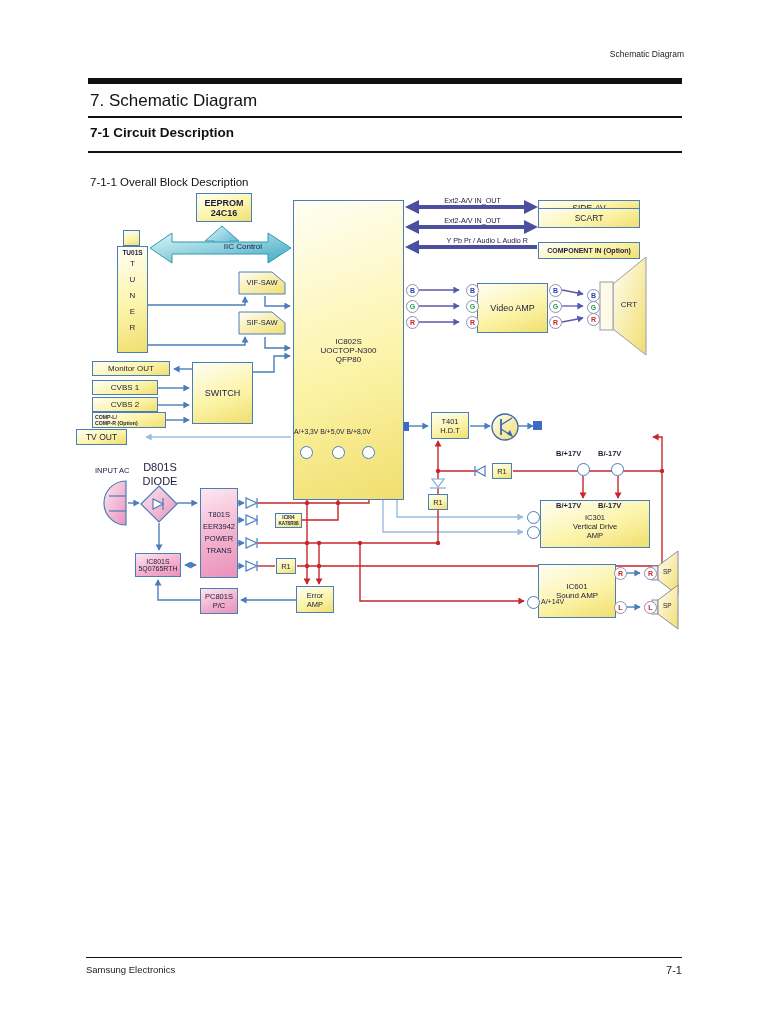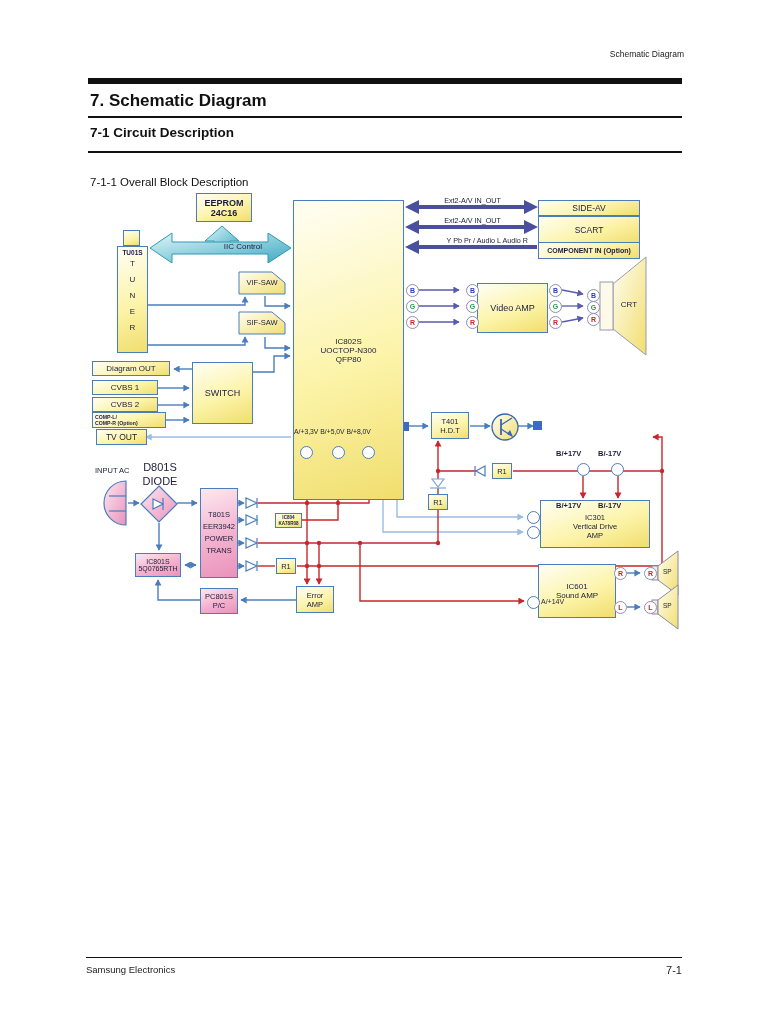--- a/index.html
+++ b/index.html
@@ -21,21 +21,21 @@
   svg{position:absolute;left:0;top:0;pointer-events:none}
 </style>
 </head>
 <body>
 
 <div class="page">
 
   <div class="lbl" style="right:84px;top:49px;font-size:8.5px;color:#222">Schematic Diagram</div>
 
   <div class="rule" style="left:88px;top:78px;width:594px;height:6px"></div>
-  <div class="lbl" style="left:90px;top:91px;font-size:17px;font-weight:bold;color:#111">7.  Schematic Diagram</div>
+  <div class="lbl" style="left:90px;top:91px;font-size:17px;font-weight:normal;color:#111">7.  Schematic Diagram</div>
   <div class="rule" style="left:88px;top:116px;width:594px;height:2px"></div>
 
   <div class="lbl" style="left:90px;top:125px;font-size:13.5px;font-weight:bold;color:#111">7-1  Circuit Description</div>
   <div class="rule" style="left:88px;top:151px;width:594px;height:2px"></div>
 
   <div class="lbl" style="left:90px;top:176px;font-size:11.5px;font-weight:normal;color:#111">7-1-1 Overall Block Description</div>
 
   <svg width="768" height="1024" viewBox="0 0 768 1024">
     <defs>
       <linearGradient id="gy" x1="0" y1="0" x2="1" y2="1">
@@ -263,21 +263,21 @@
   </div>
   <div class="lbl" style="left:294px;top:428px;width:108px;font-size:6.8px;text-align:left">A/+3,3V B/+5,0V B/+8,0V</div>
 
   <div class="lbl ctr" style="left:425px;top:196px;width:95px;font-size:7.2px;text-align:center">Ext2-A/V IN_OUT</div>
   <div class="lbl ctr" style="left:425px;top:216px;width:95px;font-size:7.2px;text-align:center">Ext2-A/V IN_OUT</div>
   <div class="lbl ctr" style="left:418px;top:236px;width:110px;font-size:7.2px;text-align:right">Y Pb Pr / Audio L Audio R</div>
 
   <div class="ybox" style="left:538px;top:200px;width:102px;height:16px;font-size:8.5px">
     <div>SIDE-AV</div>
   </div>
-  <div class="ybox" style="left:538px;top:216px;width:102px;height:28px;font-size:8.5px">
+  <div class="ybox" style="left:538px;top:208px;width:102px;height:20px;font-size:8.5px">
     <div>SCART</div>
   </div>
   <div class="ybox" style="left:538px;top:242px;width:102px;height:17px;font-size:7px;font-weight:bold">
     <div>COMPONENT IN (Option)</div>
   </div>
 
   <div class="ybox" style="left:477px;top:283px;width:71px;height:50px;font-size:9px">
     <div>Video AMP</div>
   </div>
   <div class="lbl ctr" style="left:614px;top:300px;width:30px;font-size:8px;text-align:center">CRT</div>
@@ -292,33 +292,33 @@
 
   <div class="circ cB" style="left:549px;top:284px">B</div>
   <div class="circ cG" style="left:549px;top:300px">G</div>
   <div class="circ cR" style="left:549px;top:316px">R</div>
 
   <div class="circ cB" style="left:587px;top:289px">B</div>
   <div class="circ cG" style="left:587px;top:301px">G</div>
   <div class="circ cR" style="left:587px;top:313px">R</div>
 
   <div class="ybox" style="left:92px;top:361px;width:78px;height:15px;font-size:8px">
-    <div>Diagram OUT</div>
+    <div>Monitor OUT</div>
   </div>
   <div class="ybox" style="left:92px;top:380px;width:66px;height:15px;font-size:8px">
     <div>CVBS 1</div>
   </div>
   <div class="ybox" style="left:92px;top:397px;width:66px;height:15px;font-size:8px">
     <div>CVBS 2</div>
   </div>
   <div class="ybox" style="left:92px;top:412px;width:74px;height:16px;font-size:5.2px;font-weight:bold;line-height:1.2;text-align:left;padding-left:2px">
     <div>COMP-L/</div>
     <div>COMP-R (Option)</div>
   </div>
-  <div class="ybox" style="left:96px;top:429px;width:51px;height:16px;font-size:8.5px">
+  <div class="ybox" style="left:76px;top:429px;width:51px;height:16px;font-size:8.5px">
     <div>TV OUT</div>
   </div>
 
   <div class="ybox" style="left:192px;top:362px;width:61px;height:62px;font-size:9px">
     <div>SWITCH</div>
   </div>
 
   <div class="ybox" style="left:431px;top:412px;width:38px;height:27px;font-size:7.5px">
     <div>T401</div>
     <div>H.D.T</div>

